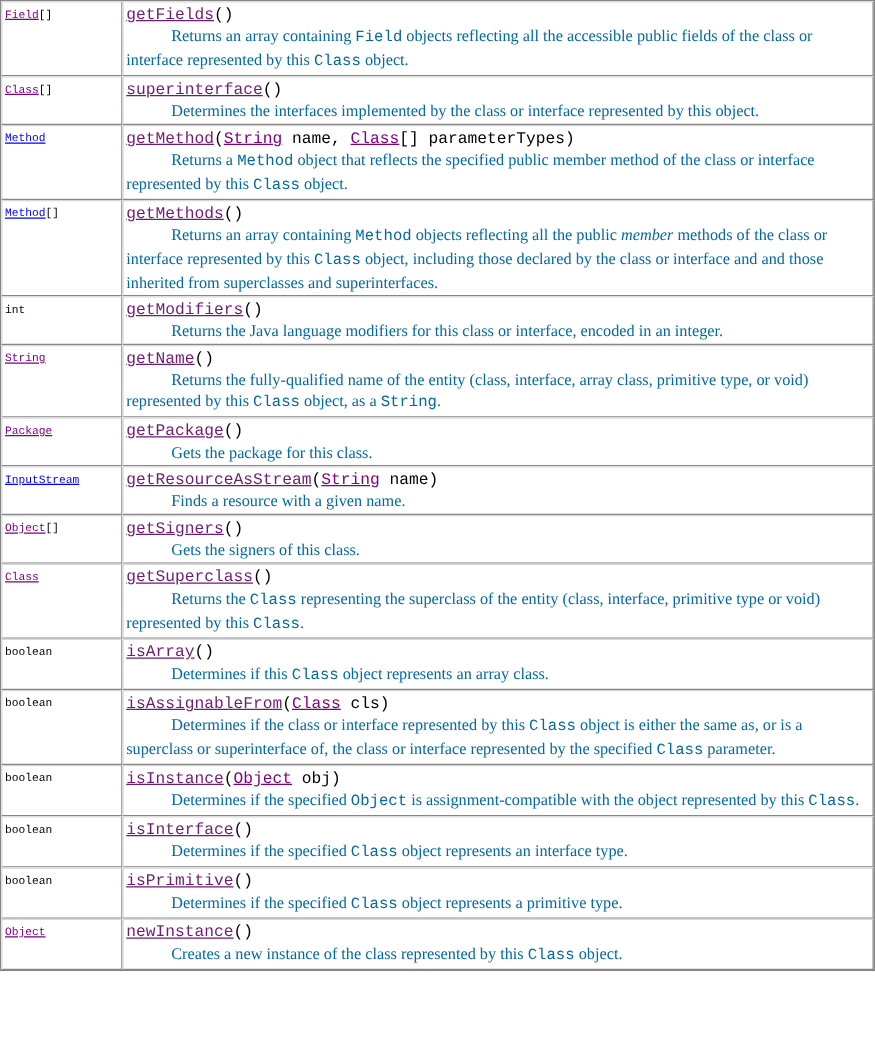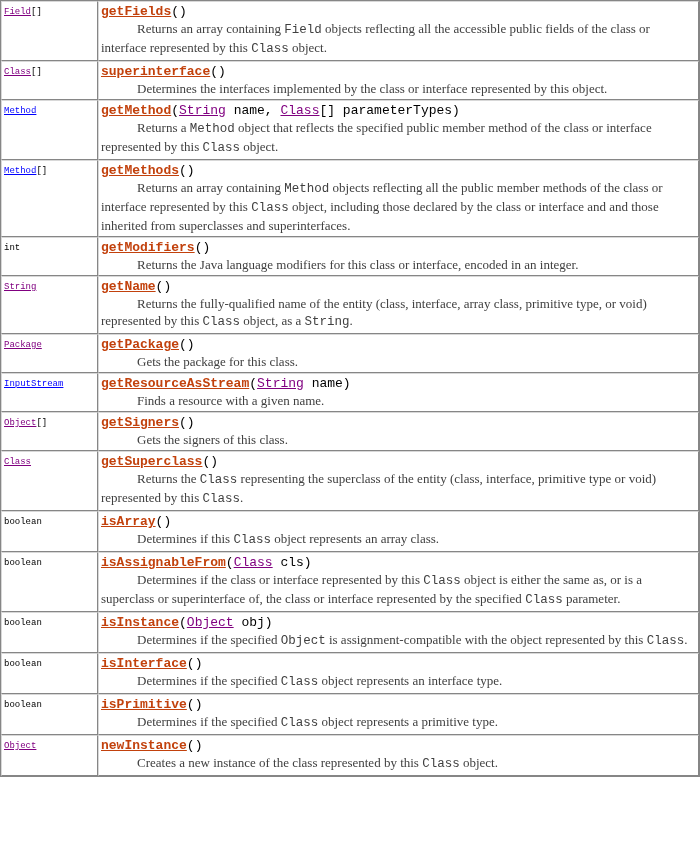--- a/index.html
+++ b/index.html
@@ -40,32 +40,32 @@
     font-family: "Liberation Mono", "DejaVu Sans Mono", monospace;
     font-size: 13px;
     line-height: 17px;
     color: #000000;
     white-space: nowrap;
   }
   .desc {
     font-family: "Liberation Serif", "DejaVu Serif", serif;
     font-size: 13px;
     line-height: 17px;
-    color: #404040;
+    color: #0369a1;
     text-indent: 36px;
   }
   .desc code, .sig code, td.type code {
     font-family: "Liberation Mono", "DejaVu Sans Mono", monospace;
   }
   .desc code { font-size: 12.5px; }
   a { text-decoration: underline; cursor: pointer; }
   a.u { color: #0000ff; }            
   a.v { color: #800080; }            
-  a.m { color: #c2410c; font-weight: bold; }  
-  .em { }
+  a.m { color: #701a75; font-weight: normal; }  
+  .em { font-style: italic; }
 </style>
 </head>
 <body>
 
 <table class="summary">
   <tbody id="rows">
       <tr>
         <td class="type"><a class="v">Field</a><code>[]</code></td>
         <td class="member">
           <div class="sig"><a class="m">getFields</a><code>()</code></div>

